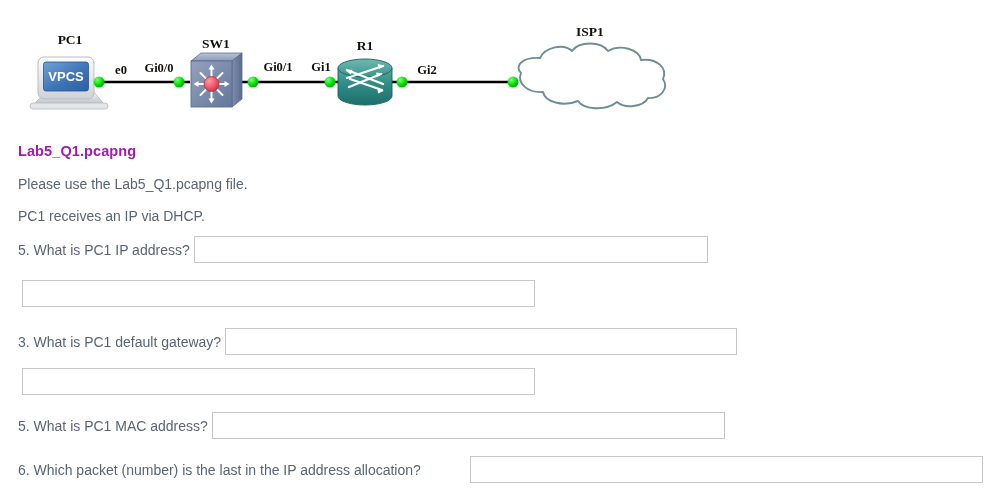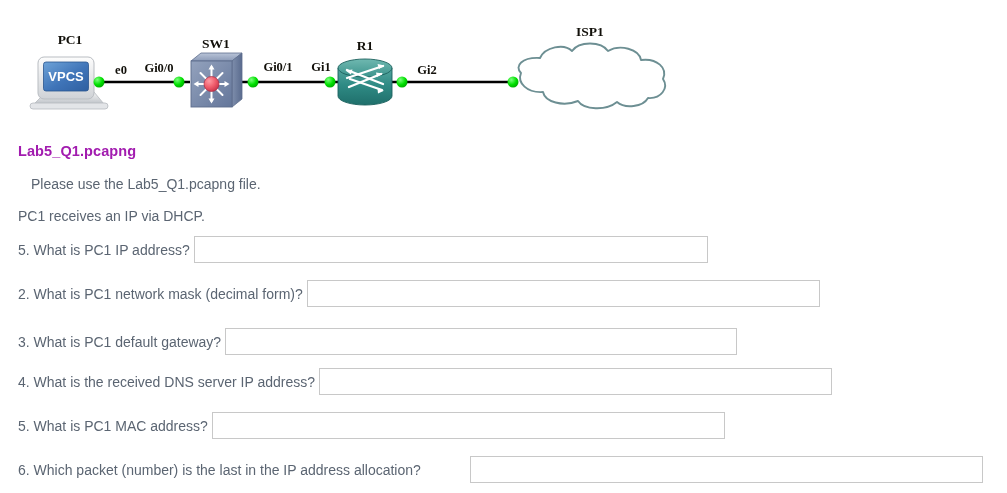--- a/index.html
+++ b/index.html
@@ -44,21 +44,21 @@
     letter-spacing: 0.1px;
     white-space: nowrap;
   }
   .para {
     position: absolute;
     left: 18px;
     font-size: 14px;
     color: #5b6572;
     white-space: nowrap;
   }
-  .para-1 { top: 44px; margin-left: 13px; }
+  .para-1 { top: 44px; }
   .para-2 { top: 76px; }
 
   
   .qrow {
     position: absolute;
     left: 18px;
     display: flex;
     align-items: center;
     white-space: nowrap;
   }
@@ -263,31 +263,29 @@
   <div class="para para-1">Please use the Lab5_Q1.pcapng file.</div>
 
   <div class="para para-2">PC1 receives an IP via DHCP.</div>
 
   <div class="qrow q1">
     <span class="qlabel">5. What is PC1 IP address?</span>
     <input class="qinput" type="text" style="width: 514px;" placeholder="">
   </div>
 
   <div class="qrow q2">
-    <span class="qlabel">2. What is PC1 network mask (decimal form)?</span>
     <input class="qinput" type="text" style="width: 513px;" placeholder="">
   </div>
 
   <div class="qrow q3">
     <span class="qlabel">3. What is PC1 default gateway?</span>
     <input class="qinput" type="text" style="width: 512px;" placeholder="">
   </div>
 
   <div class="qrow q4">
-    <span class="qlabel">4. What is the received DNS server IP address?</span>
     <input class="qinput" type="text" style="width: 513px;" placeholder="">
   </div>
 
   <div class="qrow q5">
     <span class="qlabel">5. What is PC1 MAC address?</span>
     <input class="qinput" type="text" style="width: 513px;" placeholder="">
   </div>
 
   <div class="qrow q6">
     <span class="qlabel">6. Which packet (number) is the last in the IP address allocation?</span>

